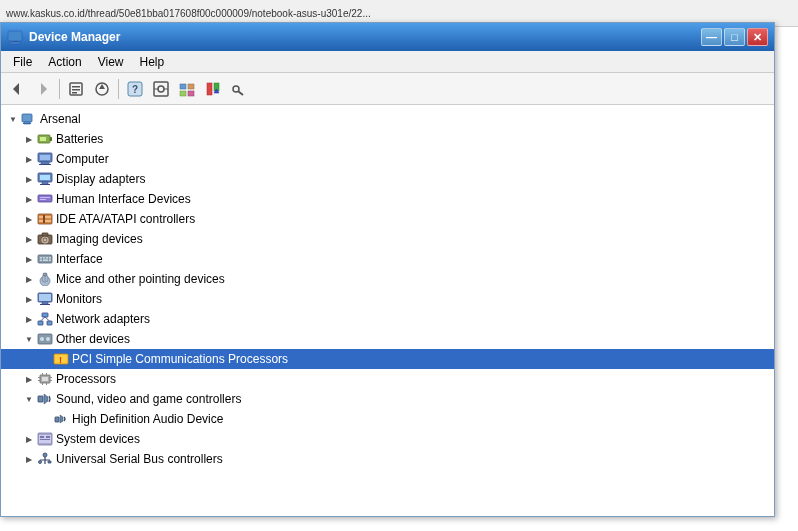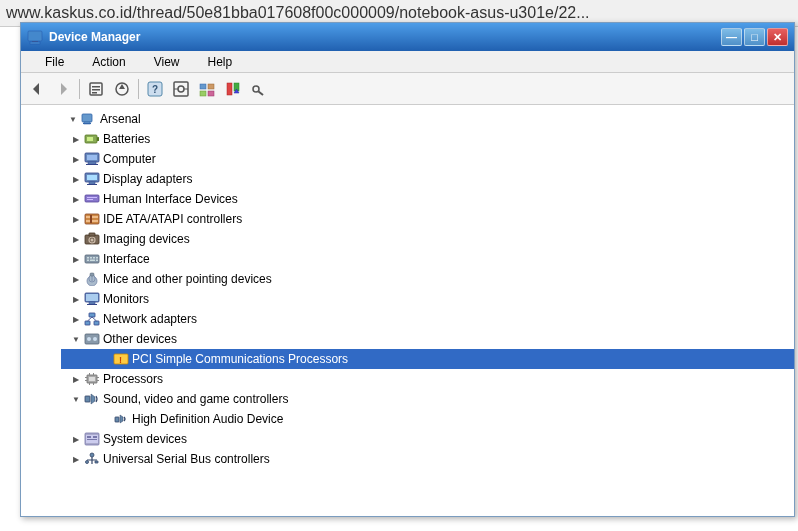--- a/index.html
+++ b/index.html
@@ -13,29 +13,29 @@
     }
 
     
     .browser-bar {
       background: #f0f0f0;
       height: 27px;
       display: flex;
       align-items: center;
       padding: 0 6px;
       border-bottom: 1px solid #ccc;
-      font-size: 16px;
+      font-size: 10px;
       color: #333;
     }
 
     
     .window {
       position: absolute;
       top: 22px;
-      left: 20px;
+      left: 0;
       width: 775px;
       height: 495px;
       border: 1px solid #7a9cbf;
       background: #fff;
       box-shadow: 2px 2px 6px rgba(0,0,0,0.3);
     }
 
     .window-titlebar {
       height: 28px;
       background: linear-gradient(to bottom, #4d9de8 0%, #2060b0 100%);
@@ -84,21 +84,20 @@
       border-bottom: 1px solid #ccc;
       display: flex;
       align-items: center;
       padding: 0 4px;
     }
 
     .menubar-item {
       padding: 2px 8px;
       cursor: pointer;
       font-size: 12px;
-      margin-left: 12px;
     }
 
     
     .toolbar {
       height: 32px;
       background: #f5f5f5;
       border-bottom: 1px solid #ccc;
       display: flex;
       align-items: center;
       padding: 0 4px;
@@ -124,21 +123,20 @@
       margin: 0 2px;
     }
 
     
     .tree-container {
       height: calc(100% - 82px);
       overflow-y: auto;
       overflow-x: hidden;
       padding: 4px 0;
       background: #fff;
-      margin-left: 40px;
     }
 
     .tree-container::-webkit-scrollbar { width: 14px; }
     .tree-container::-webkit-scrollbar-track { background: #f0f0f0; border-left: 1px solid #ccc; }
     .tree-container::-webkit-scrollbar-thumb { background: #b0b8c8; border: 1px solid #888; }
 
     .tree-item {
       display: flex;
       align-items: center;
       height: 20px;
@@ -186,21 +184,21 @@
       font-size: 14px;
     }
 
     .item-label {
       font-size: 12px;
       color: #000;
     }
 
     
     .indent-0 { padding-left: 4px; }
-    .indent-1 { padding-left: 7px; }
+    .indent-1 { padding-left: 20px; }
     .indent-2 { padding-left: 36px; }
   </style>
 </head>
 <body>
 
 <div class="browser-bar">
   <span>www.kaskus.co.id/thread/50e81bba017608f00c000009/notebook-asus-u301e/22...</span>
 </div>
 
 <div class="window">

